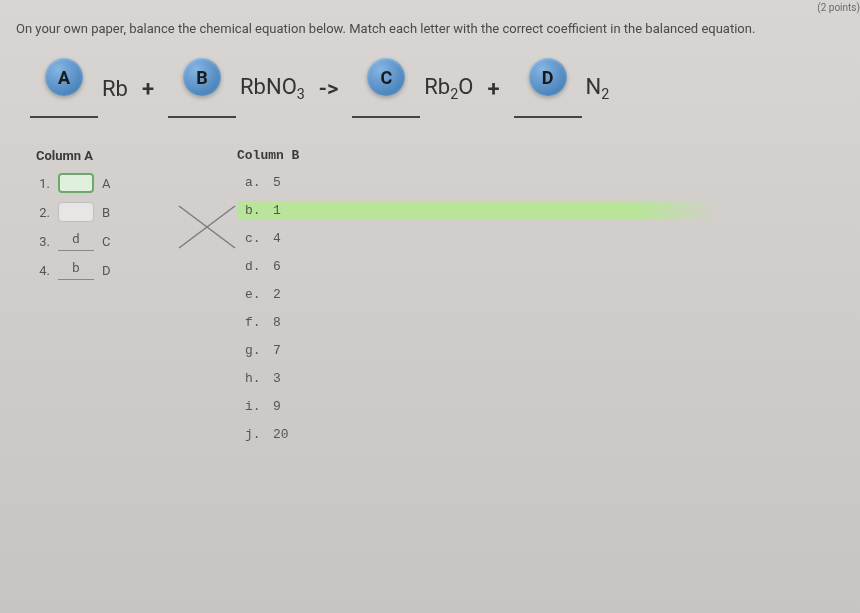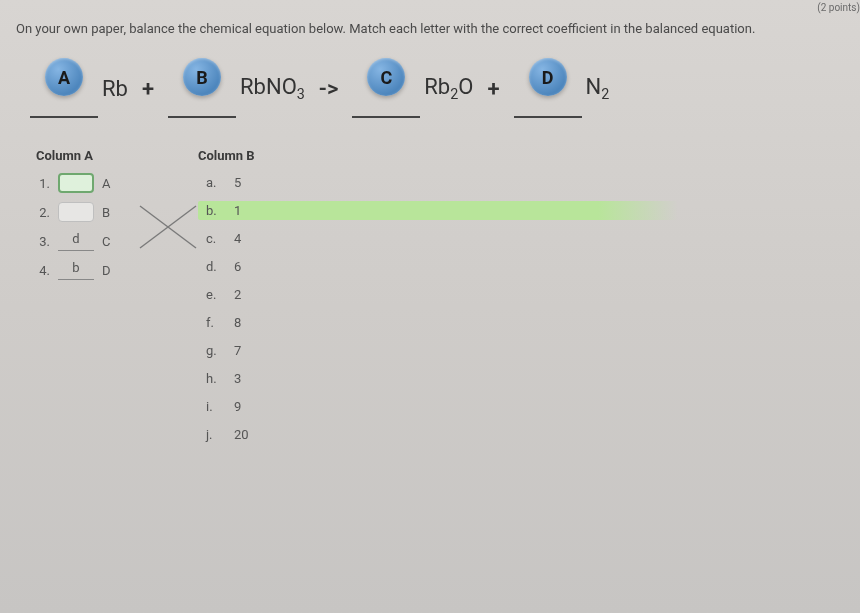--- a/index.html
+++ b/index.html
@@ -58,21 +58,21 @@
       display: inline-block;
       min-width: 68px;
       border-bottom: 2px solid #444;
       height: 20px;
     }
     .formula { font-weight: 400; }
     sub { font-size: 0.65em; vertical-align: sub; }
     .plus, .arrow { padding: 0 8px; font-weight: 600; }
     .columns {
       display: flex;
-      gap: 80px;
+      gap: 119px;
       padding: 0 0 0 36px;
     }
     .col-header {
       font-weight: 700;
       font-size: 13px;
       color: #3a3a3a;
       margin-bottom: 10px;
     }
     .colA-items {
       display: flex;
@@ -103,21 +103,21 @@
       border-top: none;
       border-left: none;
       border-right: none;
       border-radius: 0;
       background: transparent;
       text-align: center;
       font-size: 13px;
       color: #555;
     }
     .colA-row .letter { width: 16px; }
-    .colB-wrap { position: relative; }
+    .colB-wrap { position: relative; font-family: Liberation Mono, monospace; }
     .colB-items {
       display: flex;
       flex-direction: column;
       gap: 9px;
     }
     .colB-row {
       display: flex;
       align-items: center;
       gap: 14px;
       font-size: 13px;

